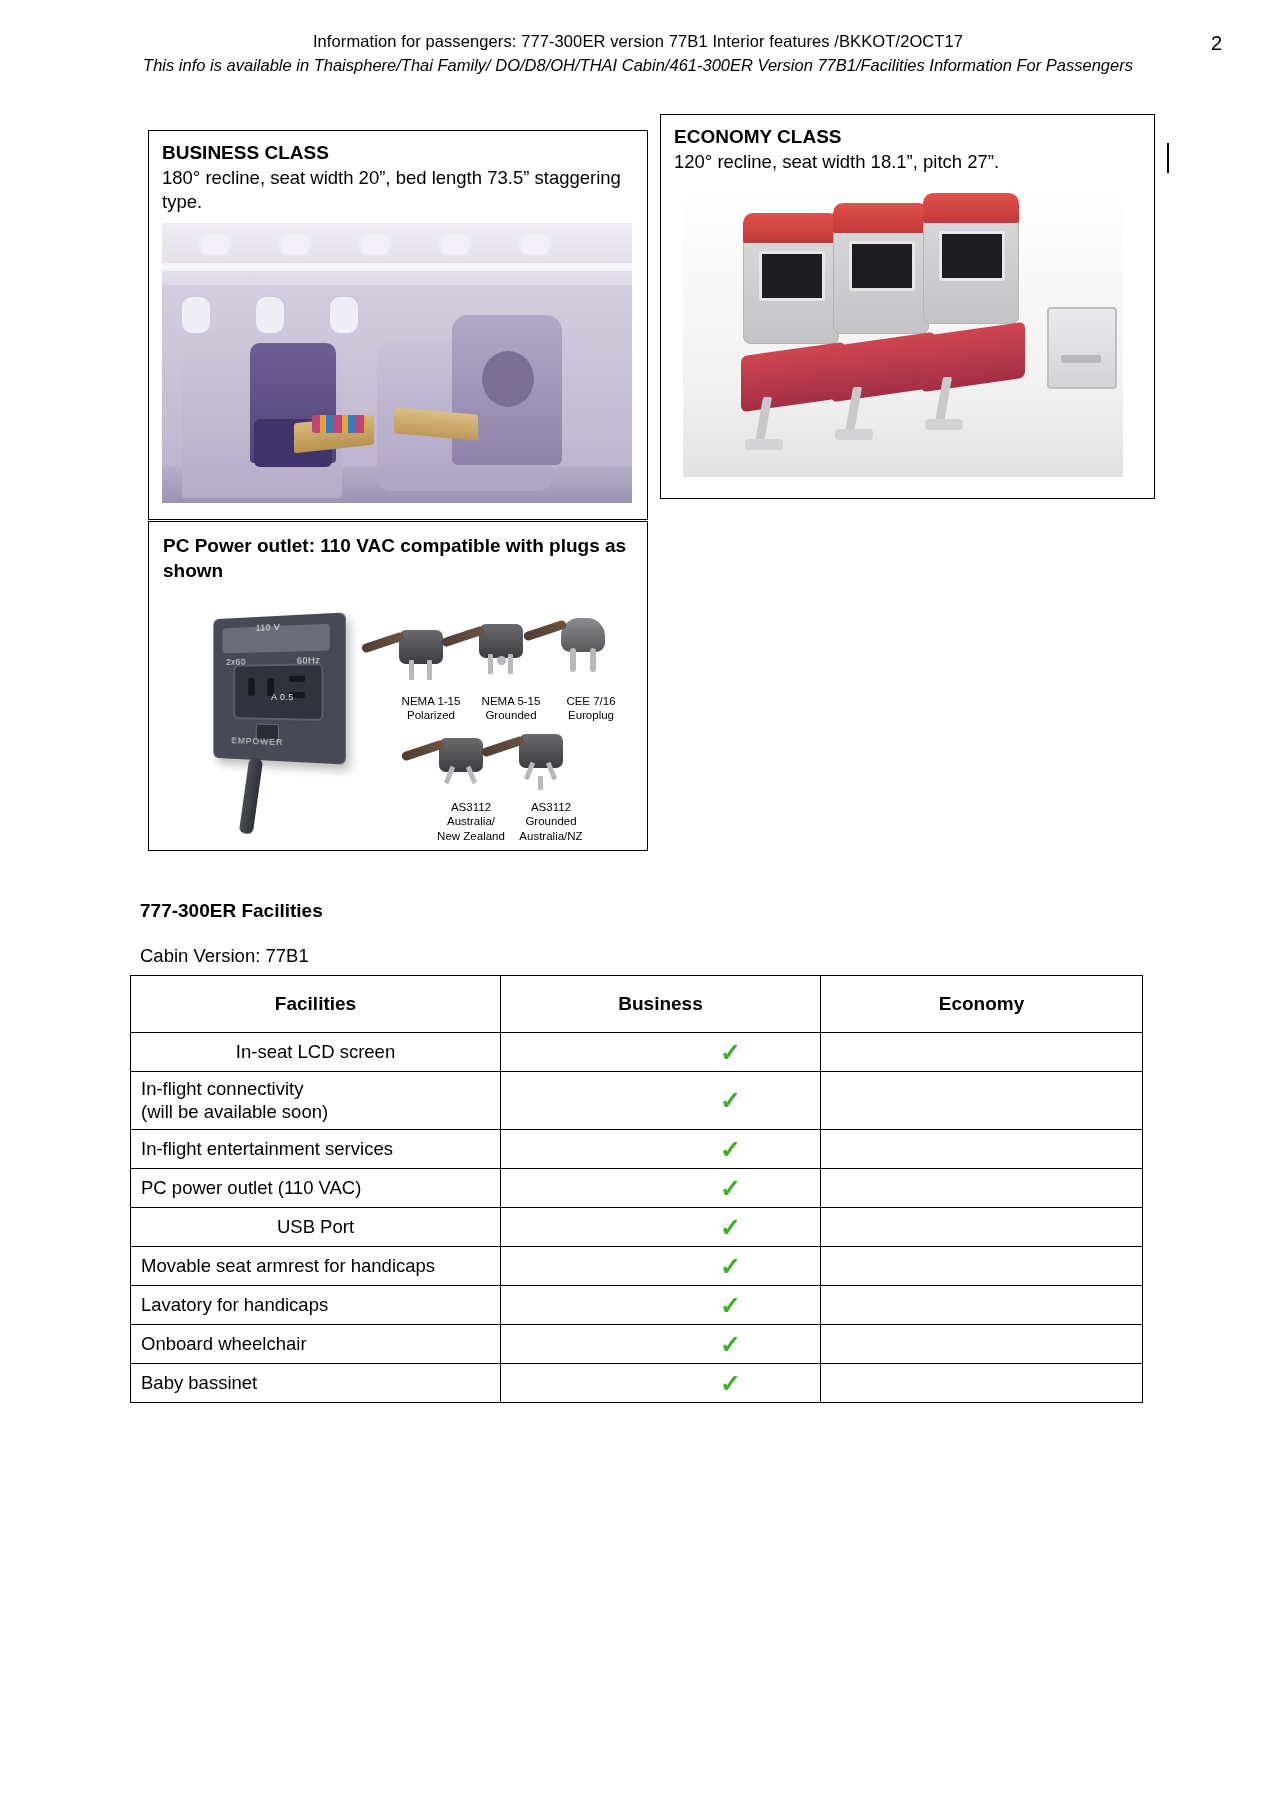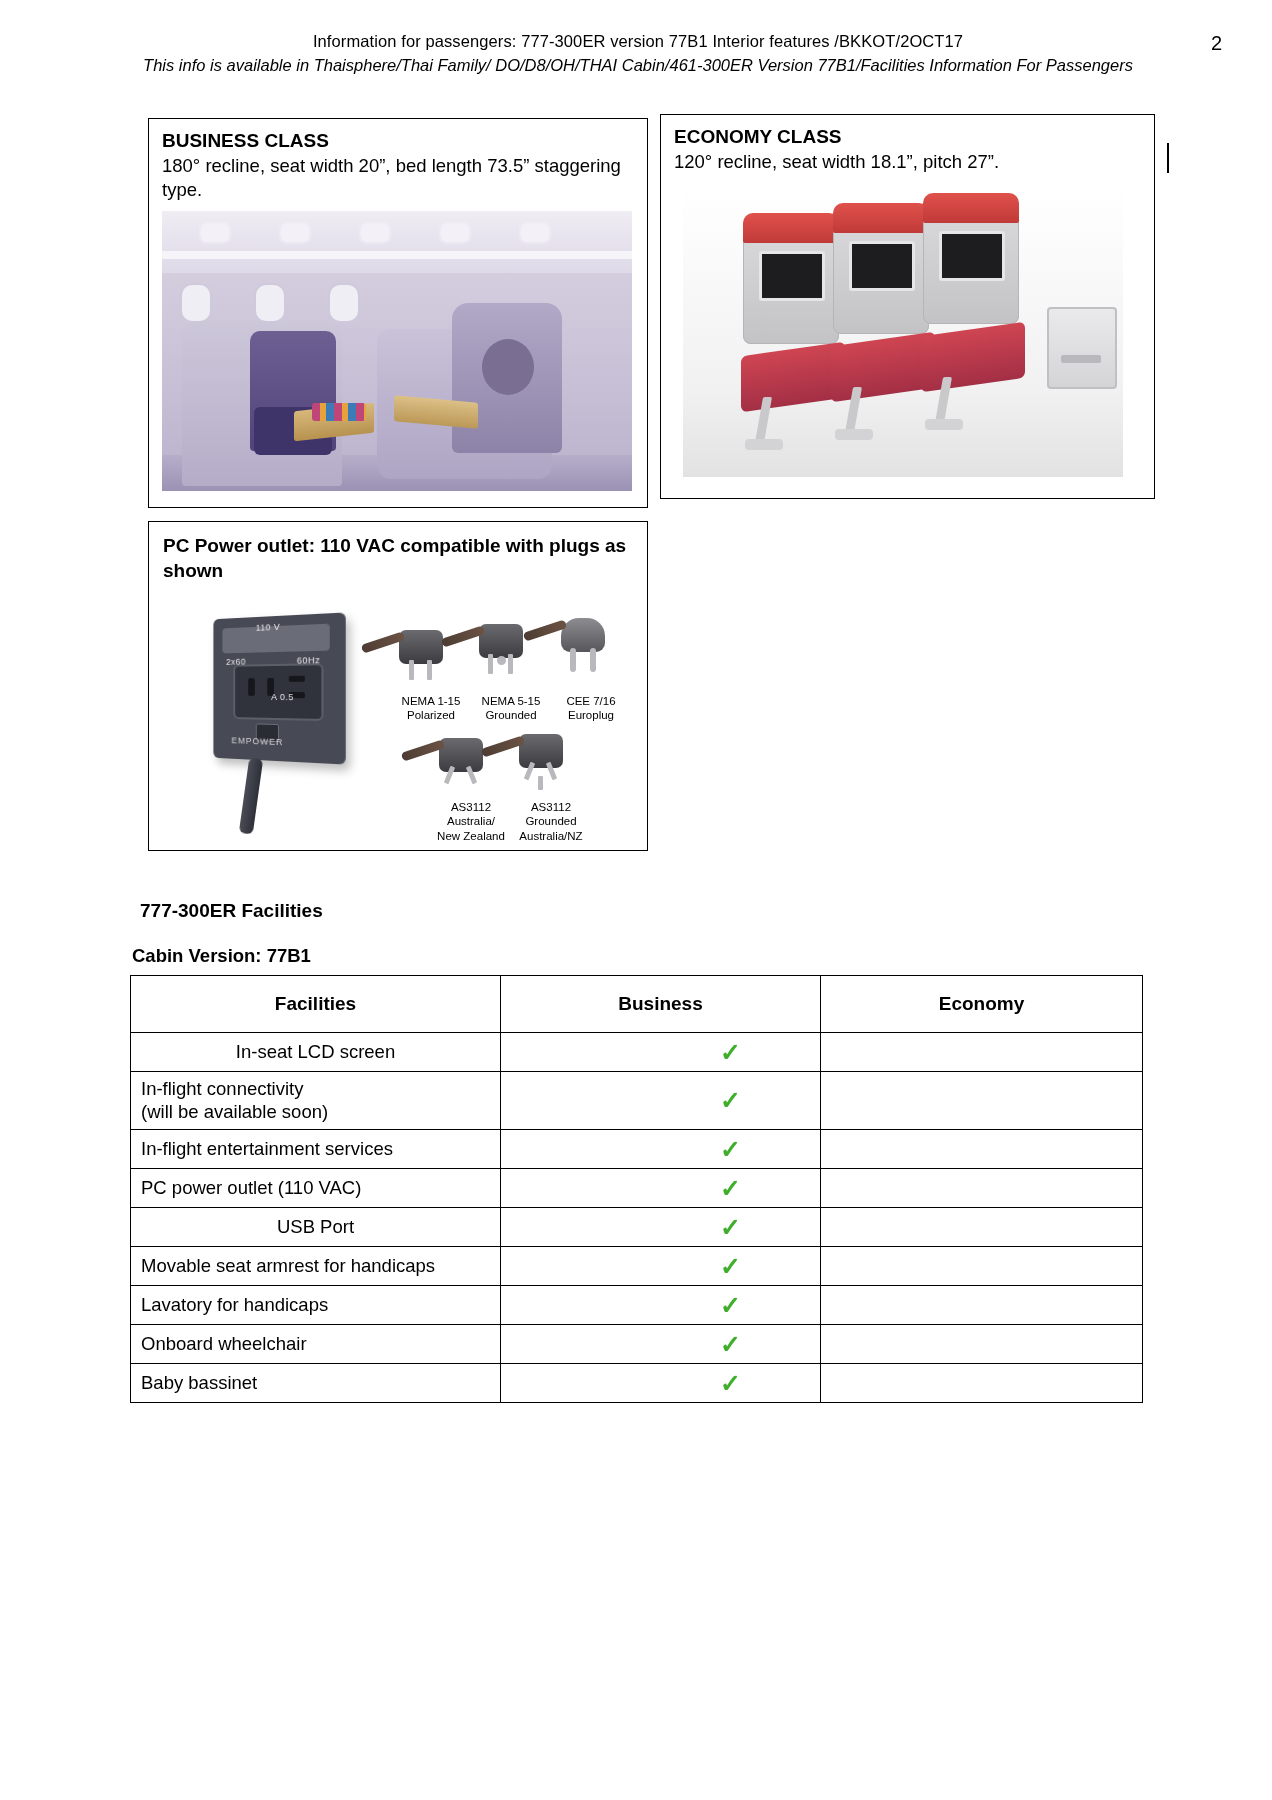--- a/index.html
+++ b/index.html
@@ -52,21 +52,21 @@
     width: 1000px;
   }
   .box {
     border: 1.5px solid #000;
     box-sizing: border-box;
     position: absolute;
     background: #fff;
   }
   .box-business {
     left: 0;
-    top: 4px;
+    top: 16px;
     width: 500px;
     height: 390px;
   }
   .box-economy {
     left: 512px;
     top: 0;
     width: 495px;
     height: 385px;
   }
   .box-title {
@@ -285,22 +285,22 @@
     position: absolute; font-size: 11.5px; text-align: center; line-height: 1.25;
     width: 100px;
   }
 
   
   .fac-heading {
     position: absolute; left: 140px; top: 900px;
     font-size: 19px; font-weight: bold;
   }
   .cabin-version {
-    position: absolute; left: 132px; top: 945px;
-    font-size: 18.5px; font-weight: bold;
+    position: absolute; left: 140px; top: 945px;
+    font-size: 18.5px; font-weight: normal;
   }
   table.fac {
     position: absolute; left: 130px; top: 975px;
     width: 1012px;
     border-collapse: collapse;
     table-layout: fixed;
   }
   table.fac th, table.fac td {
     border: 1.2px solid #000;
     font-size: 18.5px;

